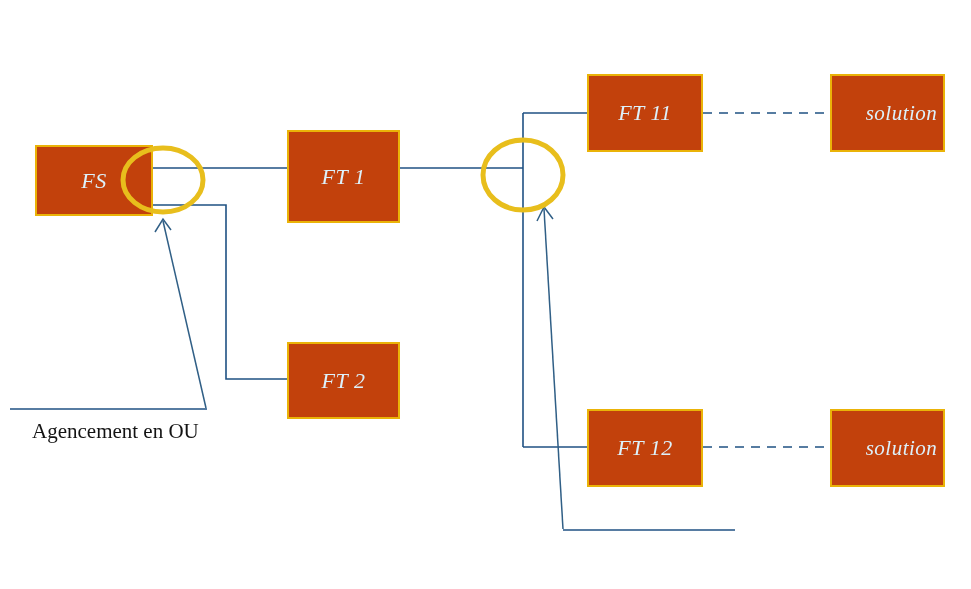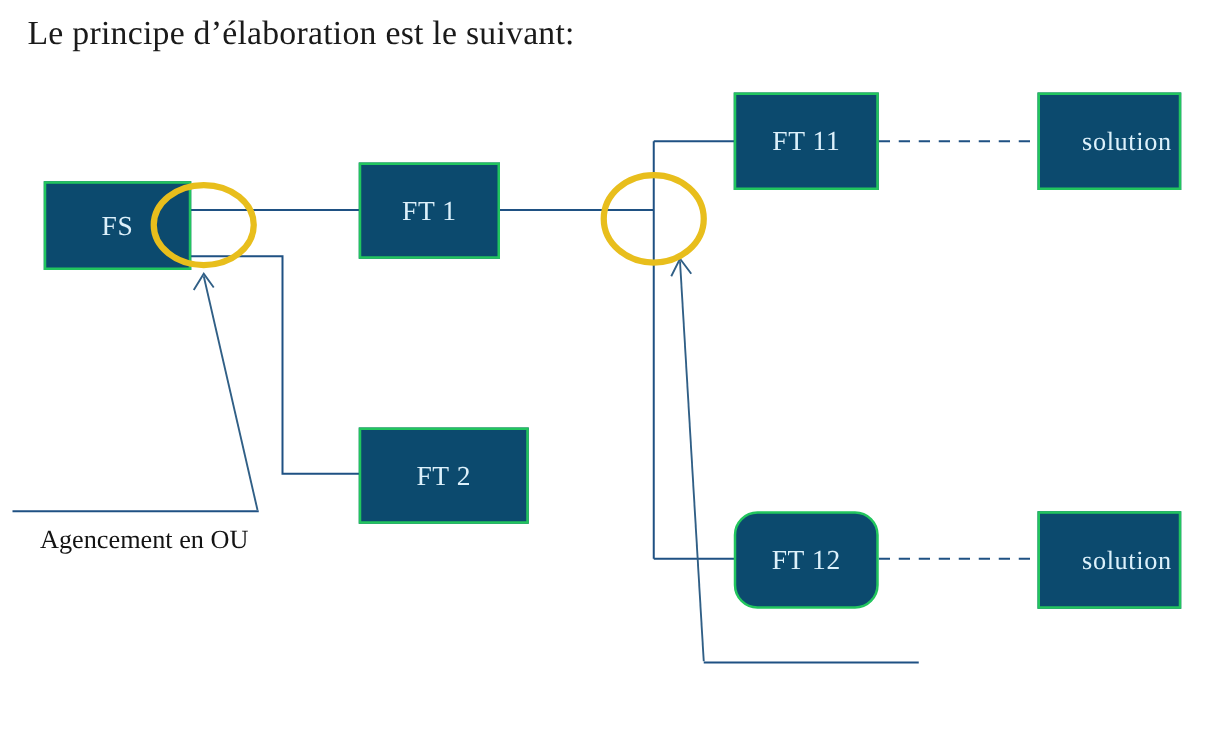--- a/index.html
+++ b/index.html
@@ -20,29 +20,30 @@
     left: 22px;
     top: 11px;
     font-size: 27px;
     color: #1a1a1a;
     letter-spacing: 0.2px;
     white-space: nowrap;
   }
   .box {
     position: absolute;
     box-sizing: border-box;
-    background: #0c4a6e;
-    border: 2px solid #22c55e;
+    background: #c2410c;
+    border: 2px solid #eab308;
     color: #ddf1fb;
     display: flex;
     align-items: center;
     justify-content: center;
     font-size: 22px;
     letter-spacing: 0.5px;
     z-index: 4;
+    font-style: italic;
   }
   .box.sol { font-size: 21px; padding-left: 28px; }
   #svg-layer {
     position: absolute;
     left: 0;
     top: 0;
     width: 971px;
     height: 589px;
     z-index: 2;
   }
@@ -63,21 +64,20 @@
     z-index: 5;
   }
   #ann-ou { left: 32px; top: 419px; text-align: center; }
   #ann-et { left: 552px; top: 552px; }
 </style>
 </head>
 <body>
 
 <div id="canvas">
 
-  <div id="title">Le principe d’élaboration est le suivant:</div>
 
   <svg id="svg-layer" viewBox="0 0 971 589" xmlns="http://www.w3.org/2000/svg">
     <g stroke="#1f5183" fill="none" stroke-width="1.6">
 
       <path d="M 150 168 L 290 168"></path>
 
       <path d="M 150 205 L 226 205 L 226 379 L 290 379"></path>
 
       <path d="M 400 168 L 523 168"></path>
       <path d="M 523 113 L 523 447"></path>
@@ -95,33 +95,33 @@
       <path d="M 155 232 L 163 219 L 171 230"></path>
       <path d="M 563 529 L 544 209"></path>
       <path d="M 537 221 L 544 207 L 553 219"></path>
     </g>
   </svg>
 
   <div class="box" id="box-fs" style="left:35px;top:145px;width:118px;height:71px;text-align:right;">
     <span>FS</span>
   </div>
 
-  <div class="box" id="box-ft1" style="left:287px;top:130px;width:113px;height:77px;text-align:right;">
+  <div class="box" id="box-ft1" style="left:287px;top:130px;width:113px;height:93px;text-align:right;">
     <span>FT 1</span>
   </div>
 
-  <div class="box" id="box-ft2" style="left:287px;top:342px;width:136px;height:77px;">
+  <div class="box" id="box-ft2" style="left:287px;top:342px;width:113px;height:77px;">
     <span>FT 2</span>
   </div>
 
   <div class="box" id="box-ft11" style="left:587px;top:74px;width:116px;height:78px;">
     <span>FT 11</span>
   </div>
 
-  <div class="box" id="box-ft12" style="left:587px;top:409px;width:116px;height:78px;border-radius:19px;">
+  <div class="box" id="box-ft12" style="left:587px;top:409px;width:116px;height:78px;">
     <span>FT 12</span>
   </div>
 
   <div class="box sol" id="box-sol1" style="left:830px;top:74px;width:115px;height:78px;">
     <span>solution</span>
   </div>
 
   <div class="box sol" id="box-sol2" style="left:830px;top:409px;width:115px;height:78px;">
     <span>solution</span>
   </div>

